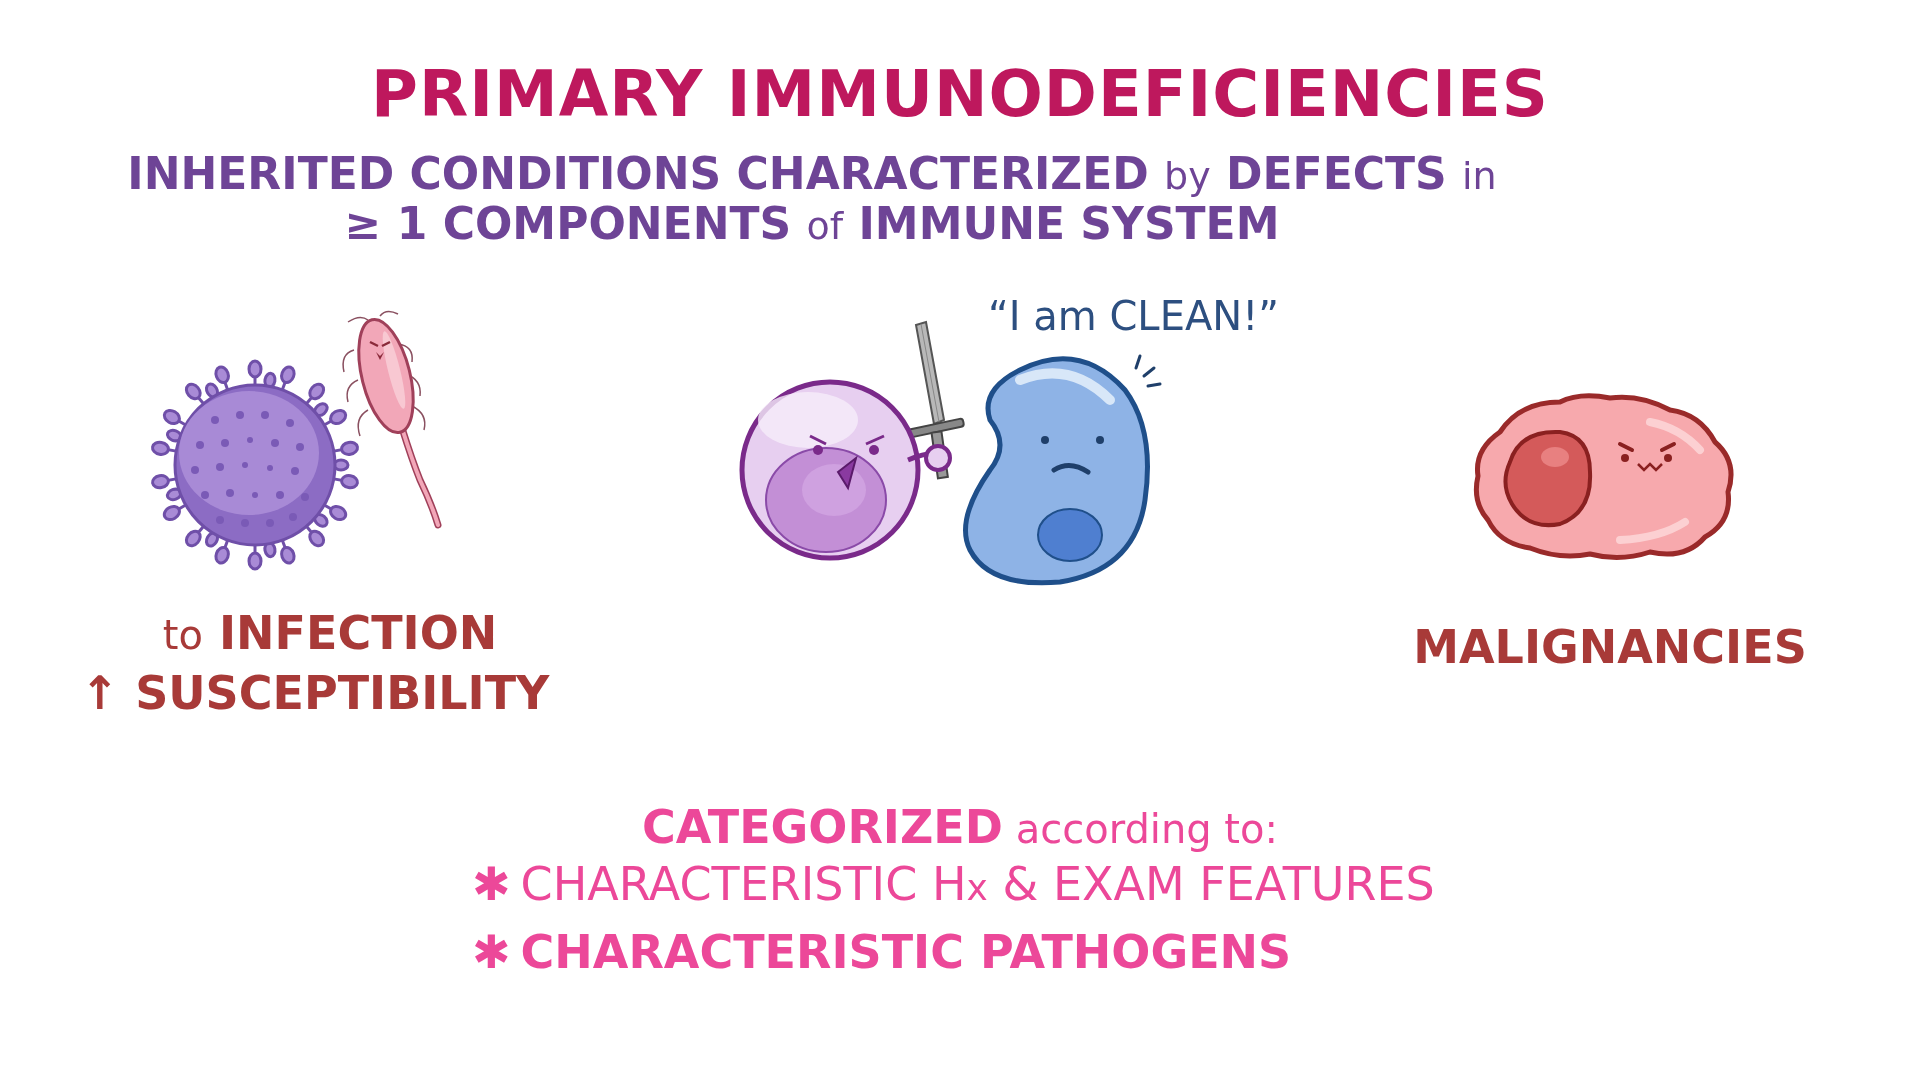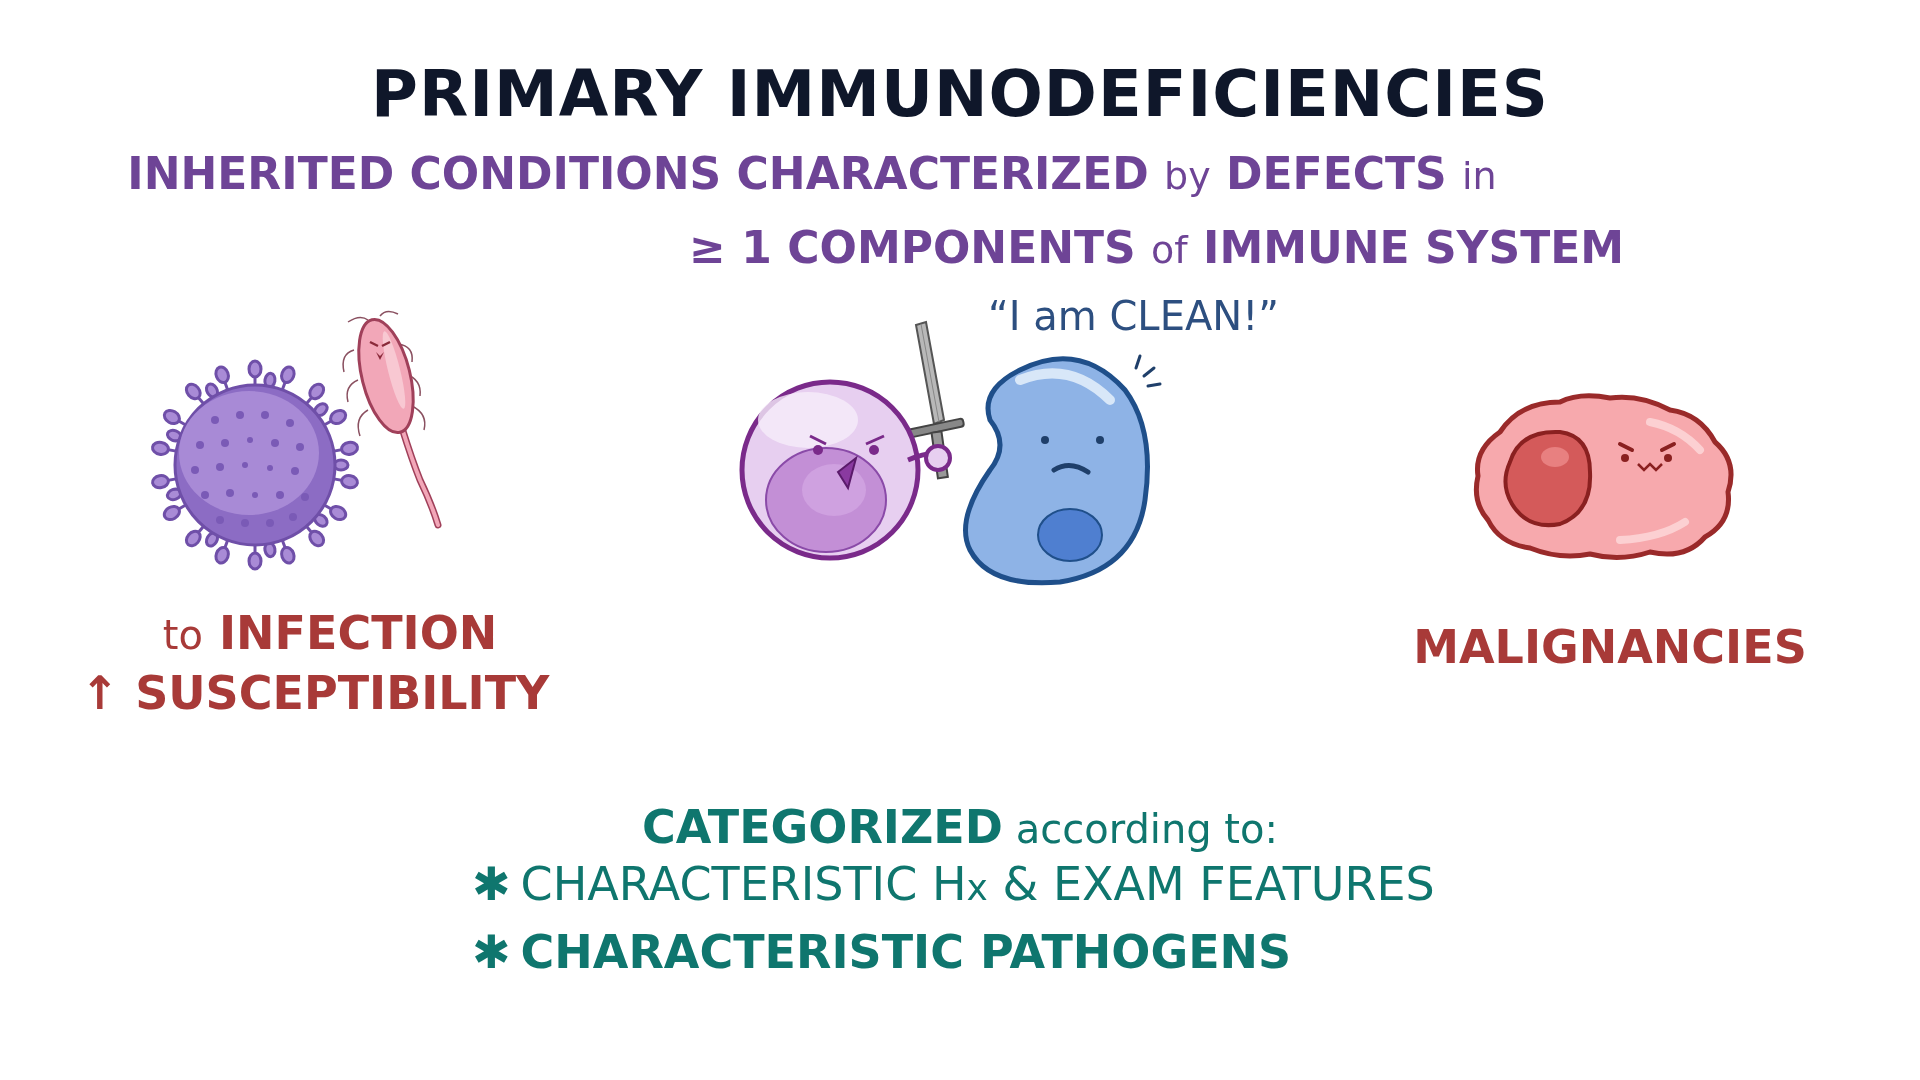--- a/index.html
+++ b/index.html
@@ -1,32 +1,32 @@
 <!DOCTYPE html>
 <html><head>
 <meta charset="utf-8">
 <style>
   html, body { margin:0; padding:0; background:#ffffff; }
   body { width:1920px; height:1080px; position:relative; overflow:hidden;
          font-family:"DejaVu Sans", "Liberation Sans", sans-serif; }
   .abs { position:absolute; }
   .center { text-align:center; white-space:nowrap; }
   .title { left:0; width:1920px; top:58px; font-size:64px; font-weight:bold;
-           letter-spacing:1px; color:#0f172a; line-height:72px; }
+           letter-spacing:1px; color:#be185d; line-height:72px; }
   .sub { left:0; width:1624px; font-size:44px; font-weight:bold; color:#6e4496; line-height:56px; }
   .sub1 { top:146px; }
-  .sub2 { top:220px;text-align:right; }
+  .sub2 { top:196px; }
   .sub .lc { font-weight:normal; font-size:38px; }
   .quote { left:988px; top:292px; font-size:40px; color:#2d4f80; white-space:nowrap; line-height:48px; }
   .redlbl { color:#a83a38; font-weight:bold; font-size:46px; line-height:58px; white-space:nowrap; }
   .redlbl .lc { font-weight:normal; font-size:40px; }
   .lbl-left { left:80px; width:470px; top:604px; text-align:center; }
   .lbl-mid  { left:610px; width:710px; top:612px; text-align:center; }
   .lbl-right{ left:1400px; width:420px; top:618px; text-align:center; }
-  .blue { color:#0f766e; white-space:nowrap; }
+  .blue { color:#ec4899; white-space:nowrap; }
   .cat { left:0; width:1920px; top:796px; font-size:46px; line-height:62px; text-align:center; }
   .cat .bold { font-weight:bold; }
   .cat .lc { font-size:40px; }
   .bullet { left:472px; font-size:46px; line-height:56px; }
   .b1 { top:856px; }
   .b2 { top:924px;font-weight:bold; }
   .bullet .star { margin-right:10px; }
   .bullet .sm { font-size:36px; }
   svg.art { position:absolute; overflow:visible; }
 </style>

